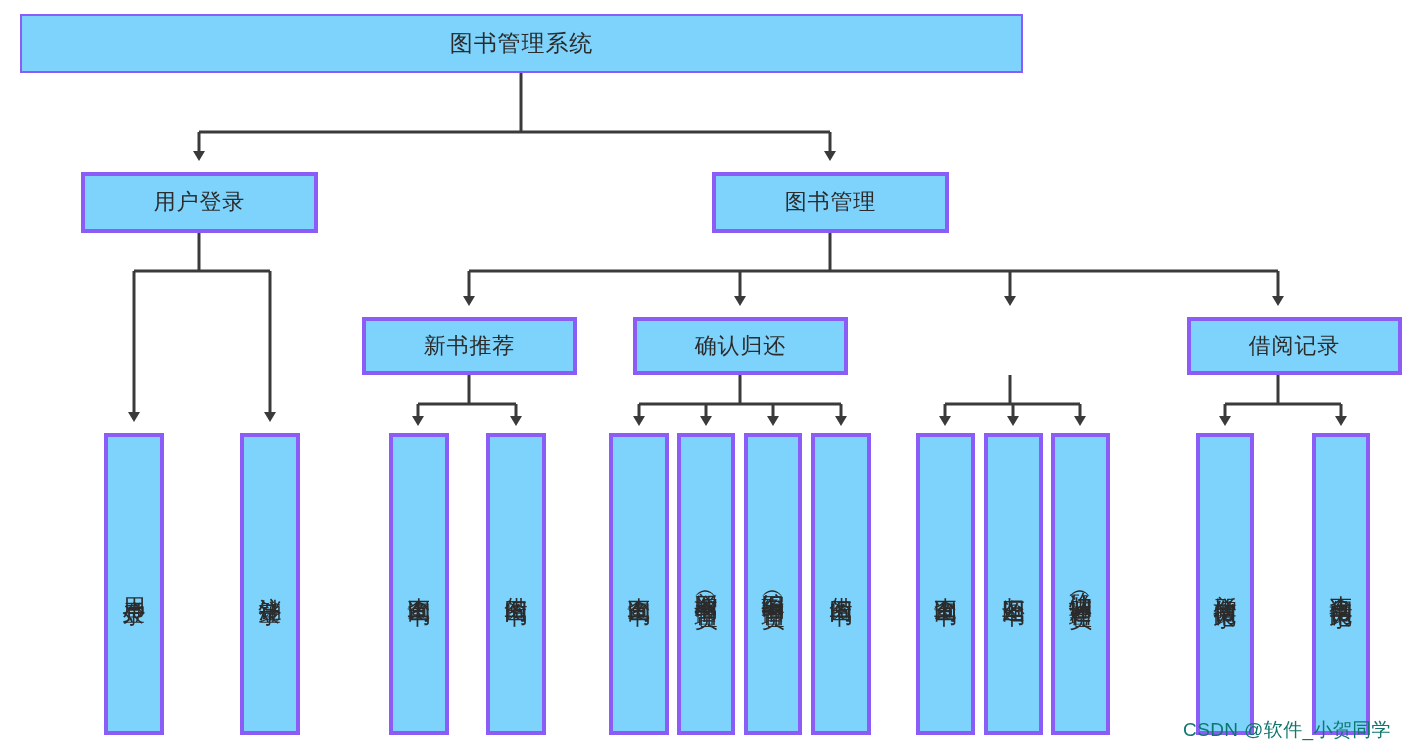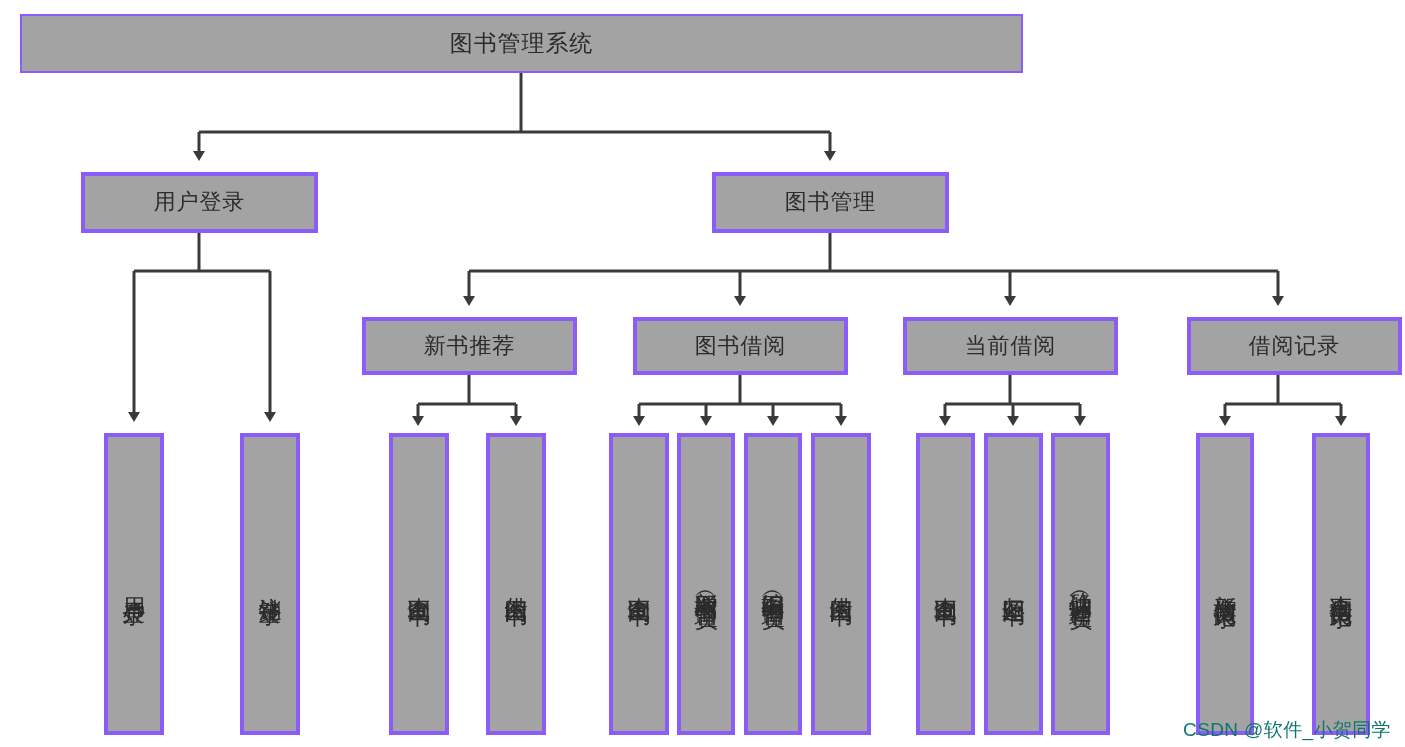--- a/index.html
+++ b/index.html
@@ -20,21 +20,21 @@
   #edges {
     position: absolute;
     left: 0;
     top: 0;
     width: 1405px;
     height: 747px;
   }
   .node {
     position: absolute;
     box-sizing: border-box;
-    background: #a3a3a3;
+    background: #7dd3fc;
     border: 4px solid #8b5cf6;
     display: flex;
     align-items: center;
     justify-content: center;
     color: #2b2b2b;
     z-index: 2;
   }
   .node.root {
     border-width: 2px;
   }
@@ -137,24 +137,21 @@
     <span class="node-label h-label">用户登录</span>
   </div>
   <div class="node" style="left:712px; top:172px; width:237px; height:61px;justify-content:center;">
     <span class="node-label h-label">图书管理</span>
   </div>
 
   <div class="node" style="left:362px; top:317px; width:215px; height:58px;">
     <span class="node-label h-label">新书推荐</span>
   </div>
   <div class="node" style="left:633px; top:317px; width:215px; height:58px;">
-    <span class="node-label h-label">图书借阅</span>
-  </div>
-  <div class="node" style="left:903px; top:317px; width:215px; height:58px;">
-    <span class="node-label h-label">当前借阅</span>
+    <span class="node-label h-label">确认归还</span>
   </div>
   <div class="node" style="left:1171px; top:317px; width:215px; height:58px;margin-left:16px;">
     <span class="node-label h-label">借阅记录</span>
   </div>
 
   <div class="node v-node" style="left:104px; top:433px; width:60px; height:302px;">
     <span class="node-label">用户登录</span>
   </div>
   <div class="node v-node" style="left:240px; top:433px; width:60px; height:302px;">
     <span class="node-label">注销登录</span>

